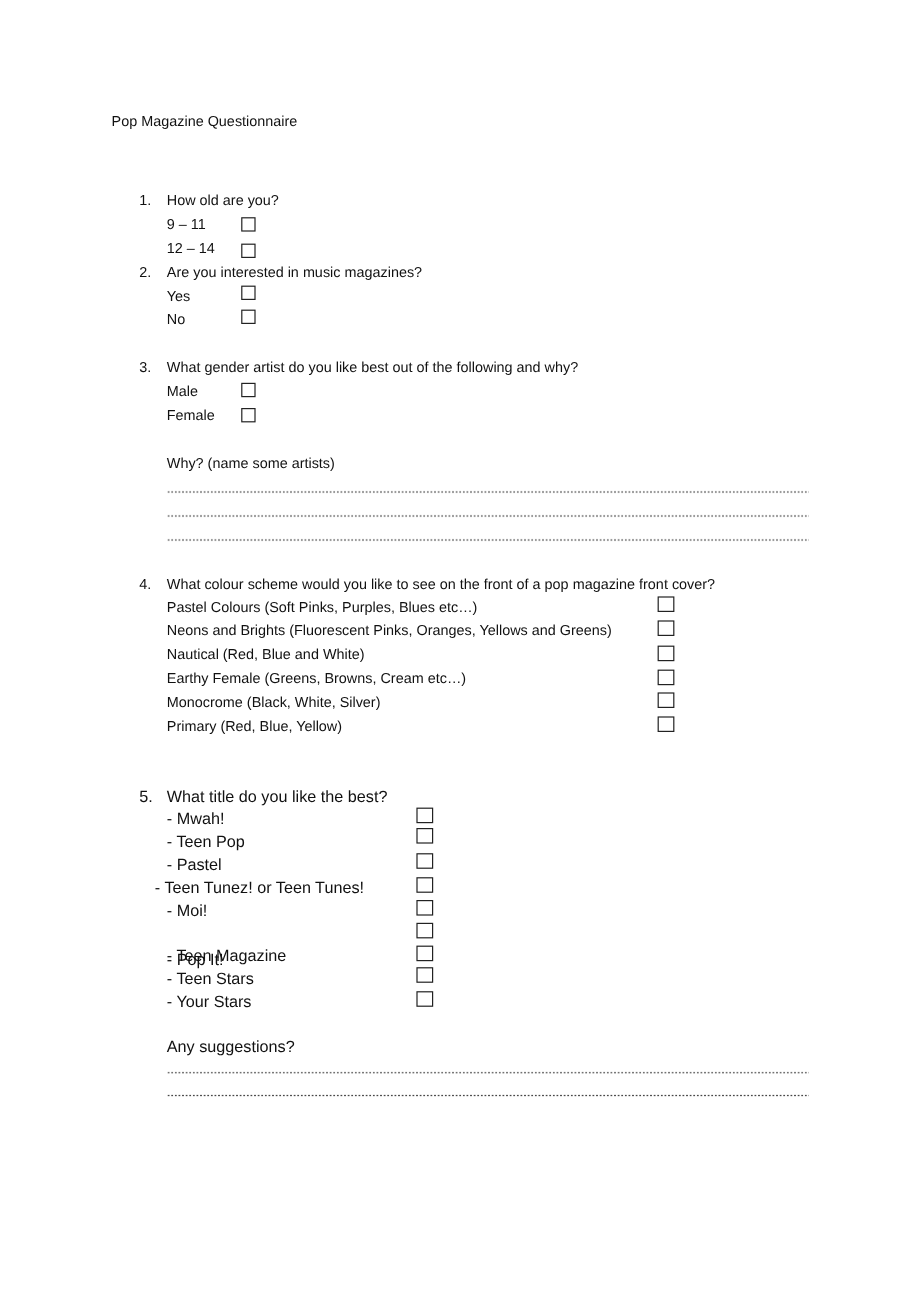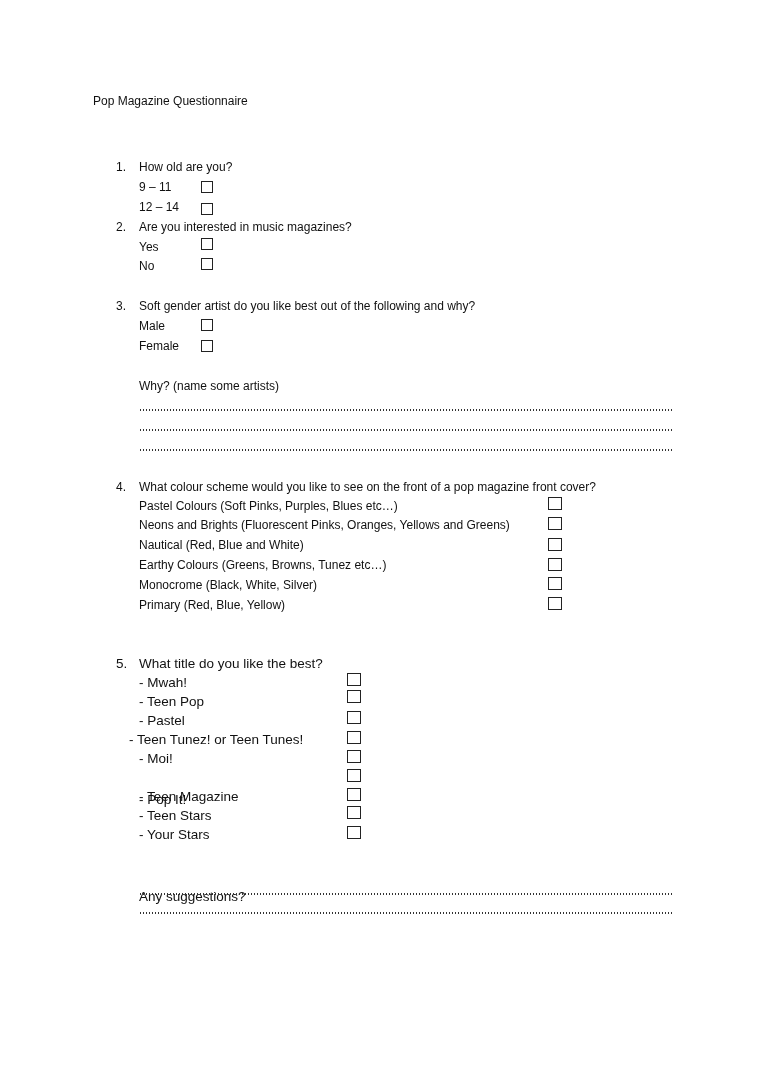--- a/index.html
+++ b/index.html
@@ -31,41 +31,41 @@
   <div class="t" style="left:116px;top:220px;">2.</div>
   <div class="t" style="left:139px;top:220px;">Are you interested in music magazines?</div>
   <div class="t" style="left:139px;top:240px;">Yes</div>
   <div class="cb" style="left:201px;top:238px;"></div>
   <div class="t" style="left:139px;top:259px;">No</div>
   <div class="cb" style="left:201px;top:258px;"></div>
 </div>
 
 <div>
   <div class="t" style="left:116px;top:299px;">3.</div>
-  <div class="t" style="left:139px;top:299px;">Soft gender artist do you like best out of the following and why?</div>
+  <div class="t" style="left:139px;top:299px;">What gender artist do you like best out of the following and why?</div>
   <div class="t" style="left:139px;top:319px;">Male</div>
   <div class="cb" style="left:201px;top:319px;"></div>
   <div class="t" style="left:139px;top:339px;">Female</div>
   <div class="cb" style="left:201px;top:340px;"></div>
   <div class="t" style="left:139px;top:379px;">Why?  (name some artists)</div>
   <div class="dots" style="top:409px;"></div>
   <div class="dots" style="top:429px;"></div>
   <div class="dots" style="top:449px;"></div>
 </div>
 
 <div>
   <div class="t" style="left:116px;top:480px;">4.</div>
   <div class="t" style="left:139px;top:480px;">What colour scheme would you like to see on the front of a pop magazine front cover?</div>
   <div class="t" style="left:139px;top:499px;">Pastel Colours (Soft Pinks, Purples, Blues etc…)</div>
   <div class="cb big-cb" style="left:548px;top:497px;"></div>
   <div class="t" style="left:139px;top:518px;">Neons and Brights (Fluorescent Pinks, Oranges, Yellows and Greens)</div>
   <div class="cb big-cb" style="left:548px;top:517px;"></div>
   <div class="t" style="left:139px;top:538px;">Nautical (Red, Blue and White)</div>
   <div class="cb big-cb" style="left:548px;top:538px;"></div>
-  <div class="t" style="left:139px;top:558px;">Earthy Colours (Greens, Browns, Tunez etc…)</div>
+  <div class="t" style="left:139px;top:558px;">Earthy Female (Greens, Browns, Cream etc…)</div>
   <div class="cb big-cb" style="left:548px;top:558px;"></div>
   <div class="t" style="left:139px;top:578px;">Monocrome (Black, White, Silver)</div>
   <div class="cb big-cb" style="left:548px;top:577px;"></div>
   <div class="t" style="left:139px;top:598px;">Primary (Red, Blue, Yellow)</div>
   <div class="cb big-cb" style="left:548px;top:597px;"></div>
 </div>
 
 <div>
   <div class="t big" style="left:116px;top:656px;">5.</div>
   <div class="t big" style="left:139px;top:656px;">What title do you like the best?</div>
@@ -80,16 +80,16 @@
   <div class="t big" style="left:139px;top:751px;">- Moi!</div>
   <div class="cb big-cb" style="left:347px;top:750px;"></div>
   <div class="t big" style="left:139px;top:792px;">- Pop It!</div>
   <div class="cb big-cb" style="left:347px;top:769px;"></div>
   <div class="t big" style="left:139px;top:789px;text-align:center;">- Teen Magazine</div>
   <div class="cb big-cb" style="left:347px;top:788px;"></div>
   <div class="t big" style="left:139px;top:808px;">- Teen Stars</div>
   <div class="cb big-cb" style="left:347px;top:806px;"></div>
   <div class="t big" style="left:139px;top:827px;">- Your Stars</div>
   <div class="cb big-cb" style="left:347px;top:826px;"></div>
-  <div class="t big" style="left:139px;top:865px;margin-top:24px;">Any suggestions?</div>
+  <div class="t big" style="left:139px;top:865px;">Any suggestions?</div>
   <div class="dots" style="top:893px;"></div>
   <div class="dots" style="top:912px;"></div>
 </div>
 
 </body></html>

